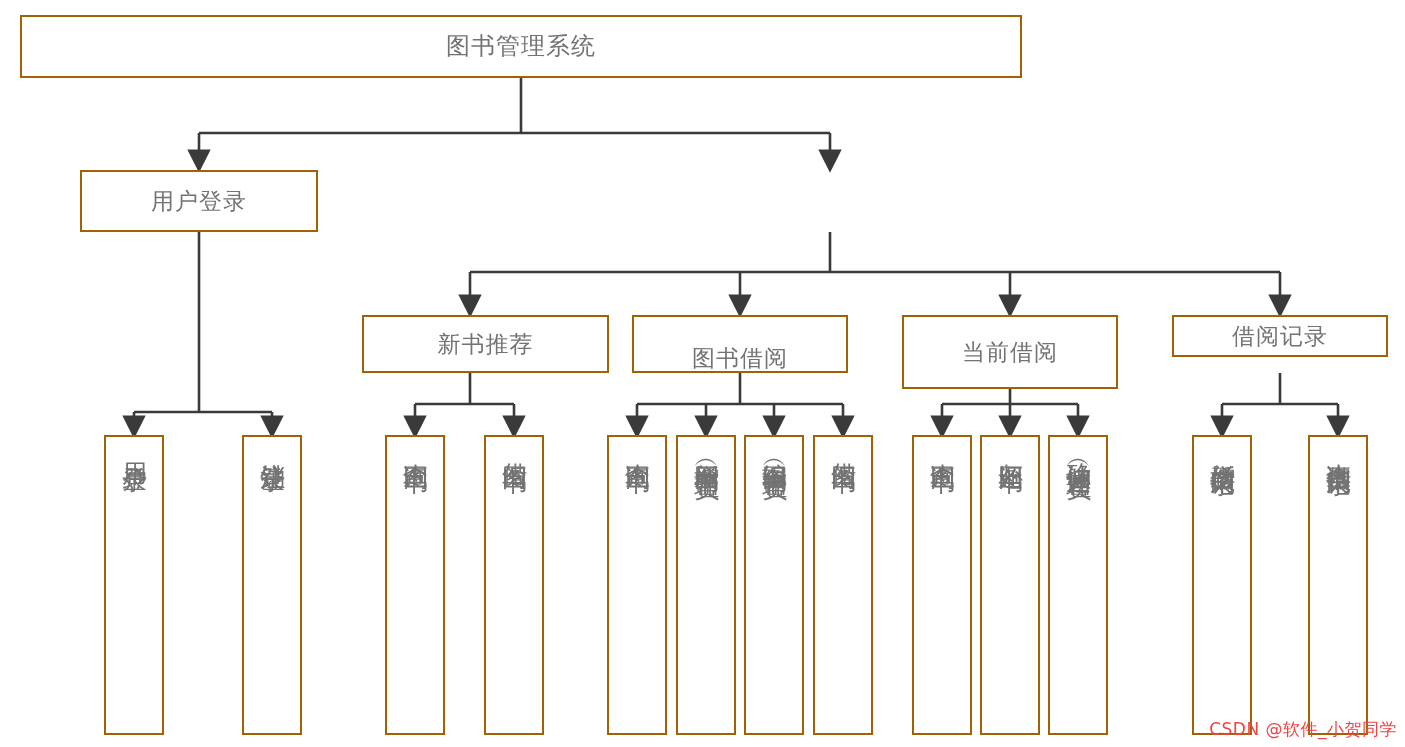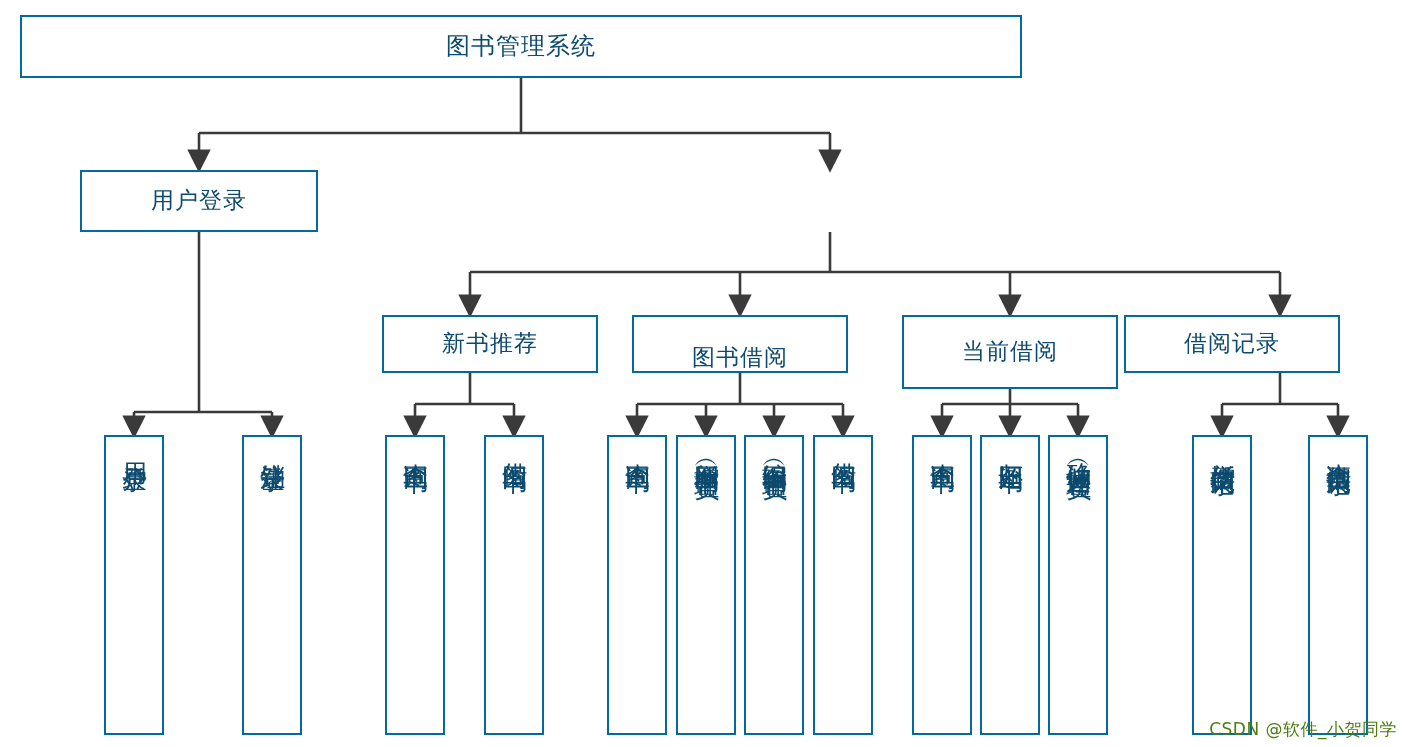--- a/index.html
+++ b/index.html
@@ -23,27 +23,26 @@
     left: 0;
     top: 0;
     width: 1405px;
     height: 747px;
     pointer-events: none;
   }
   .node {
     position: absolute;
     box-sizing: border-box;
     background: #ffffff;
-    border: 2px solid #0369a1;
+    border: 2px solid #a16207;
     display: flex;
     align-items: center;
     justify-content: center;
-    color: #0c4a6e;
+    color: #737373;
     z-index: 2;
-    font-family: Liberation Serif, serif;
   }
   .node .label {
     display: block;
     text-align: center;
     line-height: 1.15;
     white-space: nowrap;
   }
   
   .node.horiz .label {
     font-size: 23px;
@@ -64,21 +63,21 @@
     font-size: 25px;
     line-height: 1.05;
     letter-spacing: 2px;
     white-space: nowrap;
   }
   .watermark {
     position: absolute;
     right: 8px;
     bottom: 6px;
     font-size: 17px;
-    color: #4d7c0f;
+    color: #ef4444;
     z-index: 5;
     white-space: nowrap;
     letter-spacing: 0.5px;
   }
 </style>
 </head>
 <body>
 
 <div id="diagram-root">
 
@@ -134,33 +133,33 @@
 
   <div class="node horiz root" style="left:20px; top:15px; width:1002px; height:63px;">
     <span class="label">图书管理系统</span>
   </div>
 
   <div class="node horiz" style="left:80px; top:170px; width:238px; height:62px;">
     <span class="label">用户登录</span>
   </div>
 
 
-  <div class="node horiz" style="left:362px; top:315px; width:216px; height:58px;margin-left:20px;">
+  <div class="node horiz" style="left:362px; top:315px; width:247px; height:58px;">
     <span class="label">新书推荐</span>
   </div>
 
   <div class="node horiz" style="left:632px; top:315px; width:216px; height:58px;align-items:flex-end;">
     <span class="label">图书借阅</span>
   </div>
 
   <div class="node horiz" style="left:902px; top:315px; width:216px; height:74px;">
     <span class="label">当前借阅</span>
   </div>
 
-  <div class="node horiz" style="left:1124px; top:315px; width:216px; height:58px;">
+  <div class="node horiz" style="left:1172px; top:315px; width:216px; height:42px;">
     <span class="label">借阅记录</span>
   </div>
 
   <div class="node vert" style="left:104px; top:435px; width:60px; height:300px;">
     <span class="label">用户登录</span>
   </div>
 
   <div class="node vert" style="left:242px; top:435px; width:60px; height:300px;">
     <span class="label">注销登录</span>
   </div>

